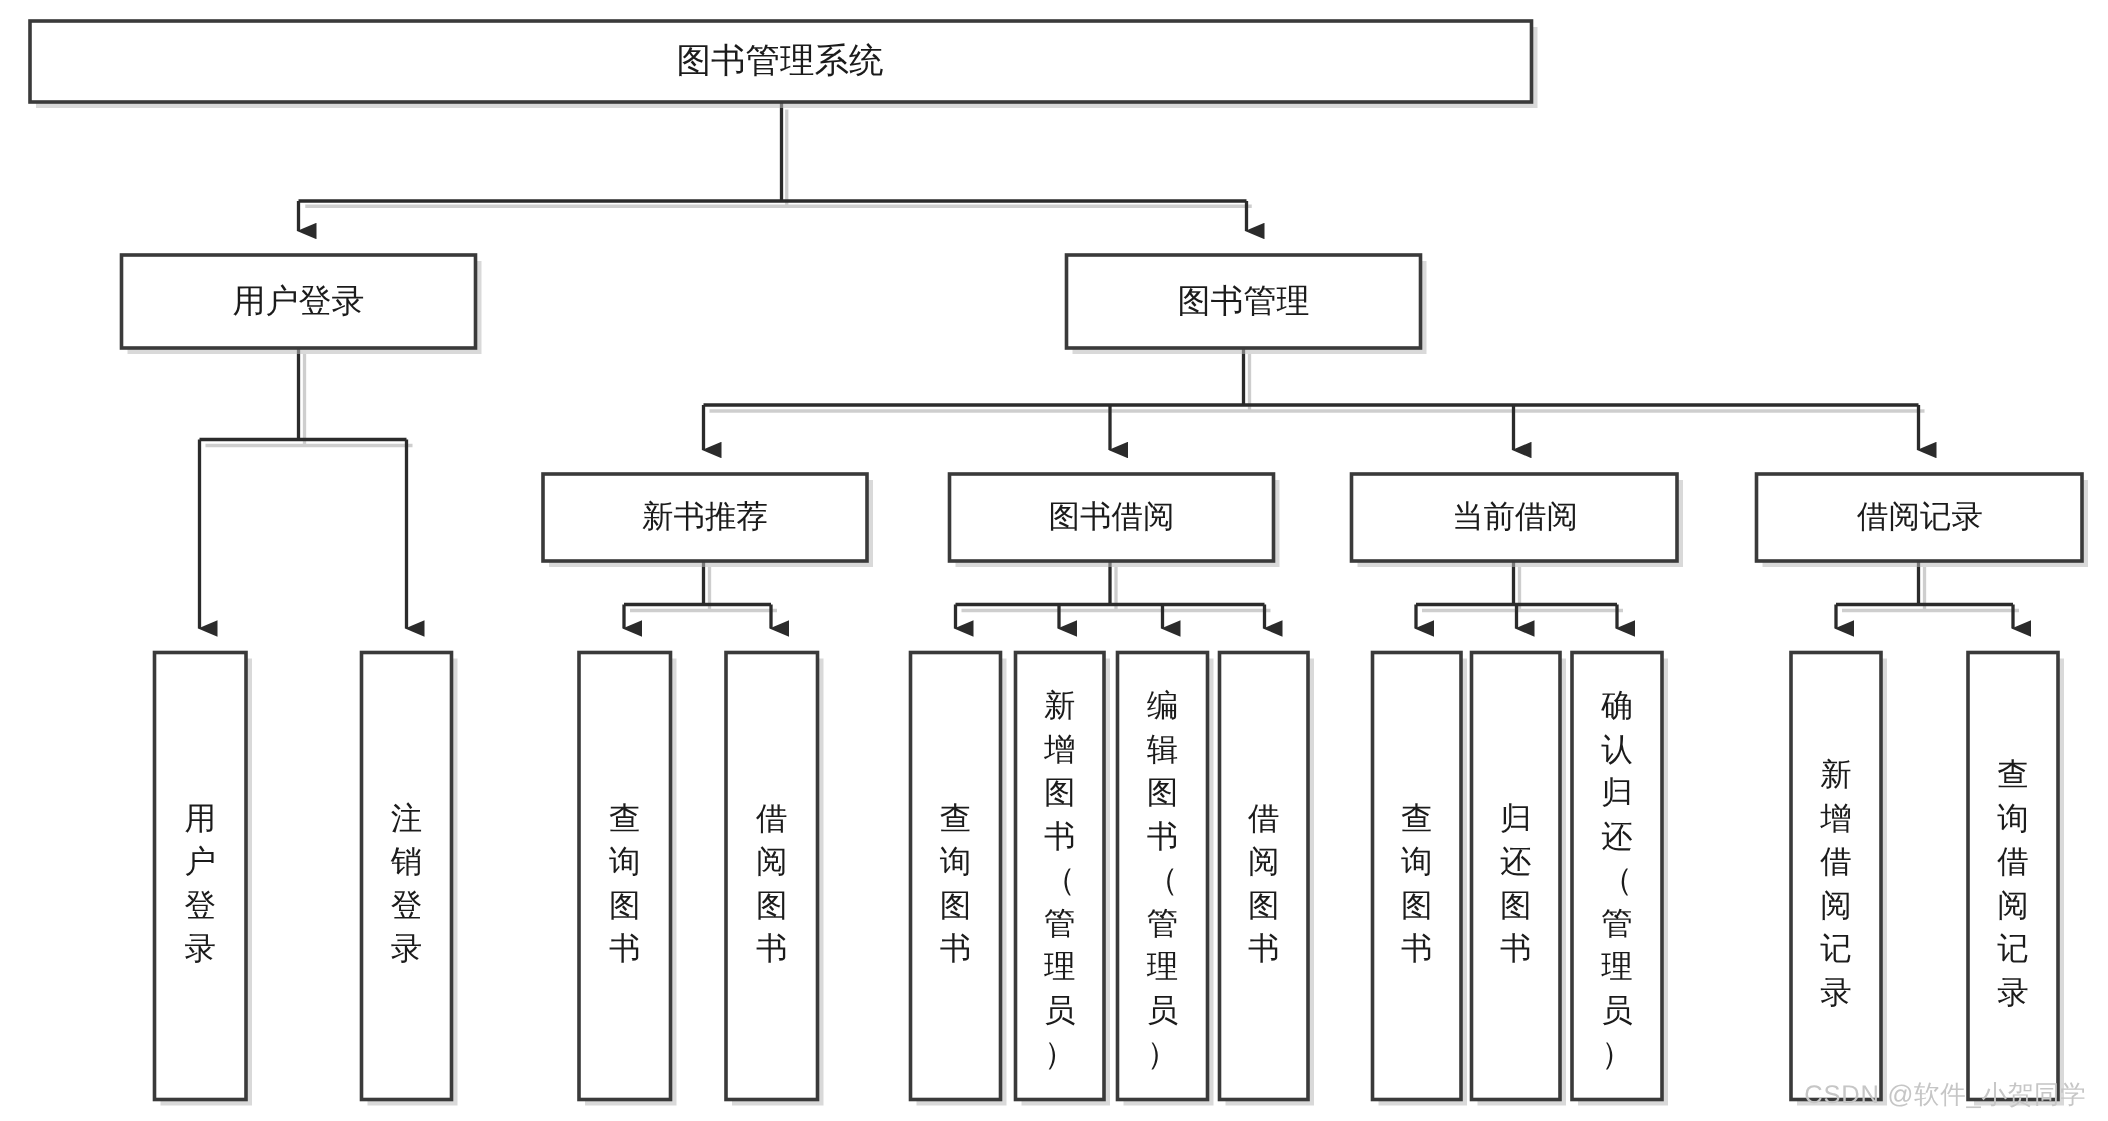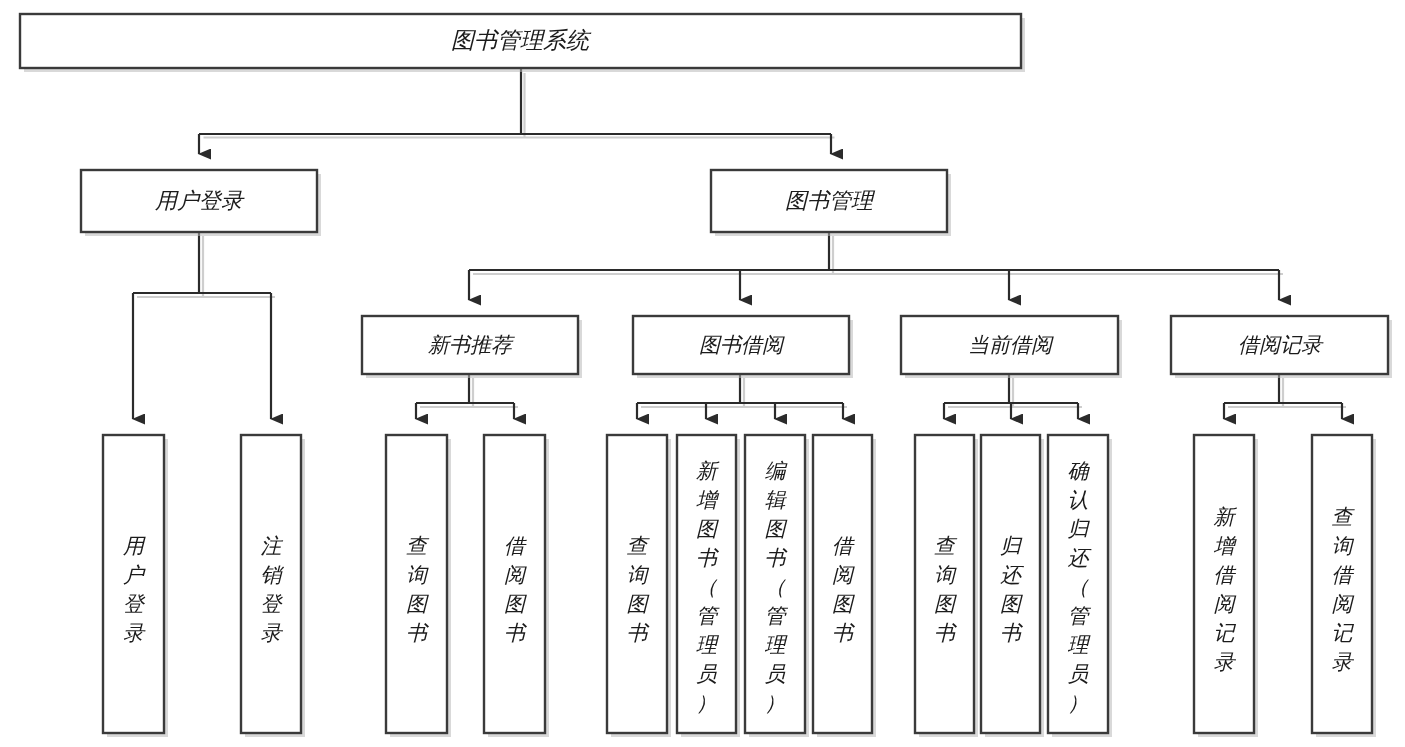--- a/index.html
+++ b/index.html
@@ -11,21 +11,20 @@
     width: 1405px;
     height: 747px;
     font-family: "Liberation Sans", "DejaVu Sans", sans-serif;
     overflow: hidden;
   }
   #diagram-root {
     position: relative;
     width: 1405px;
     height: 747px;
     background: #ffffff;
-    font-style: italic;
   }
   svg#flowchart {
     display: block;
     width: 1405px;
     height: 747px;
   }
   .node-rect {
     fill: #ffffff;
     stroke: #3a3a3a;
     stroke-width: 2.4;
@@ -261,13 +260,14 @@
         </g>
         <g>
           <rect class="node-shadow" x="1316" y="439" width="60" height="298"></rect>
           <rect class="node-rect" x="1312" y="435" width="60" height="298"></rect>
           <text class="leaf-label" x="1342" y="517.5"><tspan x="1342" dy="0">查</tspan><tspan x="1342" dy="29">询</tspan><tspan x="1342" dy="29">借</tspan><tspan x="1342" dy="29">阅</tspan><tspan x="1342" dy="29">记</tspan><tspan x="1342" dy="29">录</tspan></text>
         </g>
       </g>
 
   </svg>
 
+  <div class="watermark">CSDN @软件_小贺同学</div>
 </div>
 
 </body></html>

